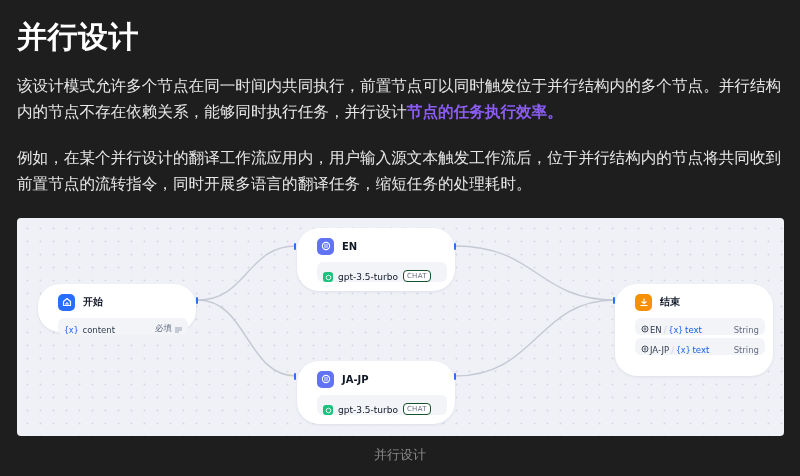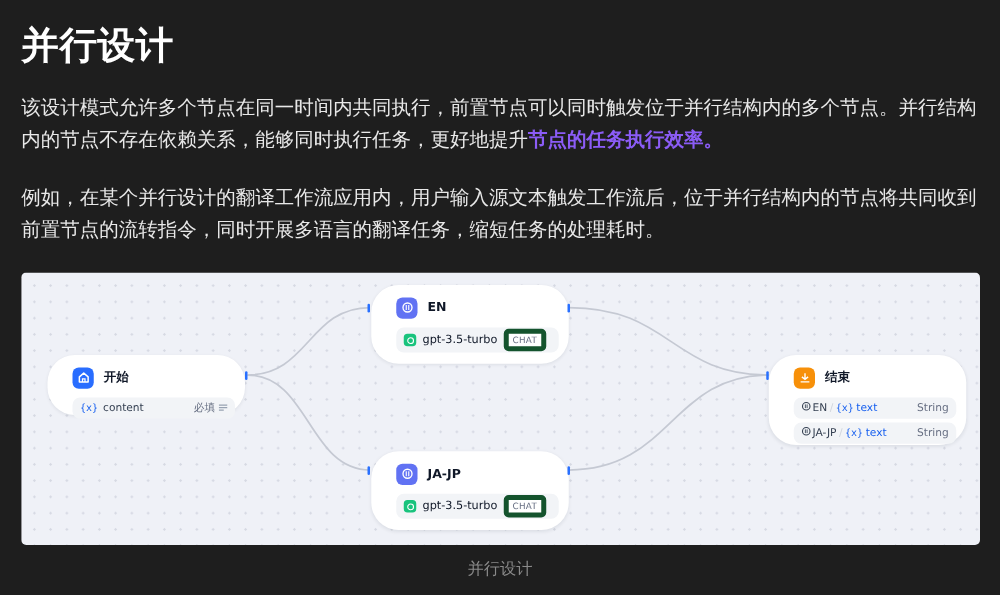--- a/index.html
+++ b/index.html
@@ -81,35 +81,35 @@
   .node-title {
     font-size: 10px;
     font-weight: bold;
     color: #101828;
   }
   .row {
     background: #f2f4f7;
     border-radius: 6px;
     height: 17px;
     display: flex;
-    align-items: center;
+    align-items: flex-end;
     padding: 0 6px;
     font-size: 8.5px;
     color: #354052;
     margin-bottom: 3px;
     box-sizing: border-box;
   }
   .var-mark { color: #155eef; font-size: 8px; margin-right: 4px; font-family: "DejaVu Sans Mono", monospace; }
   .spacer { flex: 1; }
   .muted { color: #676f83; }
   .tag {
     font-size: 7px;
     color: #676f83;
     background: #ffffff;
-    border: 4px solid #14532d;
+    border: 1px solid #14532d;
     border-radius: 4px;
     padding: 0 3px;
     margin-left: 5px;
     line-height: 10px;
     letter-spacing: 0.3px;
   }
   .model-logo {
     width: 10px;
     height: 10px;
     border-radius: 3px;
@@ -136,21 +136,21 @@
     text-align: center;
     font-size: 13px;
     color: #8a8a8a;
   }
 </style>
 </head>
 <body>
 
 <h1 class="page-title">并行设计</h1>
 
-<p class="para p1"><span>该设计模式允许多个节点在同一时间内共同执行，前置节点可以同时触发位于并行结构内的多个节点。并行结构内的节点不存在依赖关系，能够同时执行任务，更好地提升</span><strong>节点的任务执行效率。</strong></p>
+<p class="para p1"><span>该设计模式允许多个节点在同一时间内共同执行，前置节点可以同时触发位于并行结构内的多个节点。并行结构内的节点不存在依赖关系，能够同时执行任务，并行设计</span><strong>节点的任务执行效率。</strong></p>
 
 <p class="para p2">例如，在某个并行设计的翻译工作流应用内，用户输入源文本触发工作流后，位于并行结构内的节点将共同收到前置节点的流转指令，同时开展多语言的翻译任务，缩短任务的处理耗时。</p>
 
 <div class="diagram">
   <svg class="edges" width="767" height="218">
     <path d="M181 82 C 230 82, 230 28, 279 28" fill="none" stroke="#c5c9d3" stroke-width="1.4"></path>
     <path d="M181 82 C 230 82, 230 158, 279 158" fill="none" stroke="#c5c9d3" stroke-width="1.4"></path>
     <path d="M438 28 C 520 28, 520 82, 598 82" fill="none" stroke="#c5c9d3" stroke-width="1.4"></path>
     <path d="M438 158 C 520 158, 520 82, 598 82" fill="none" stroke="#c5c9d3" stroke-width="1.4"></path>
   </svg>
@@ -218,21 +218,21 @@
             <circle cx="3.5" cy="3.5" r="2.3" fill="none" stroke="#fff" stroke-width="0.9"></circle>
           </svg>
       </span>
       <span class="model-name">gpt-3.5-turbo</span>
       <span class="tag">CHAT</span>
     </div>
   </div>
   <div class="handle" style="left:277px; top:155px;"></div>
   <div class="handle" style="left:437px; top:155px;"></div>
 
-  <div class="node" style="left:598px; top:66px; width:158px; height:72px;">
+  <div class="node" style="left:598px; top:66px; width:158px; height:92px;">
     <div class="node-head">
       <div class="node-icon" style="background:#f79009;">
         <svg width="10" height="10" viewBox="0 0 10 10">
             <path d="M5 1.5 V6 M2.5 4.5 L5 6.5 L7.5 4.5" fill="none" stroke="#fff" stroke-width="1.1"></path>
             <path d="M1.5 8.5 H8.5" stroke="#fff" stroke-width="1.1"></path>
           </svg>
       </div>
       <span class="node-title">结束</span>
     </div>
     <div class="row">

